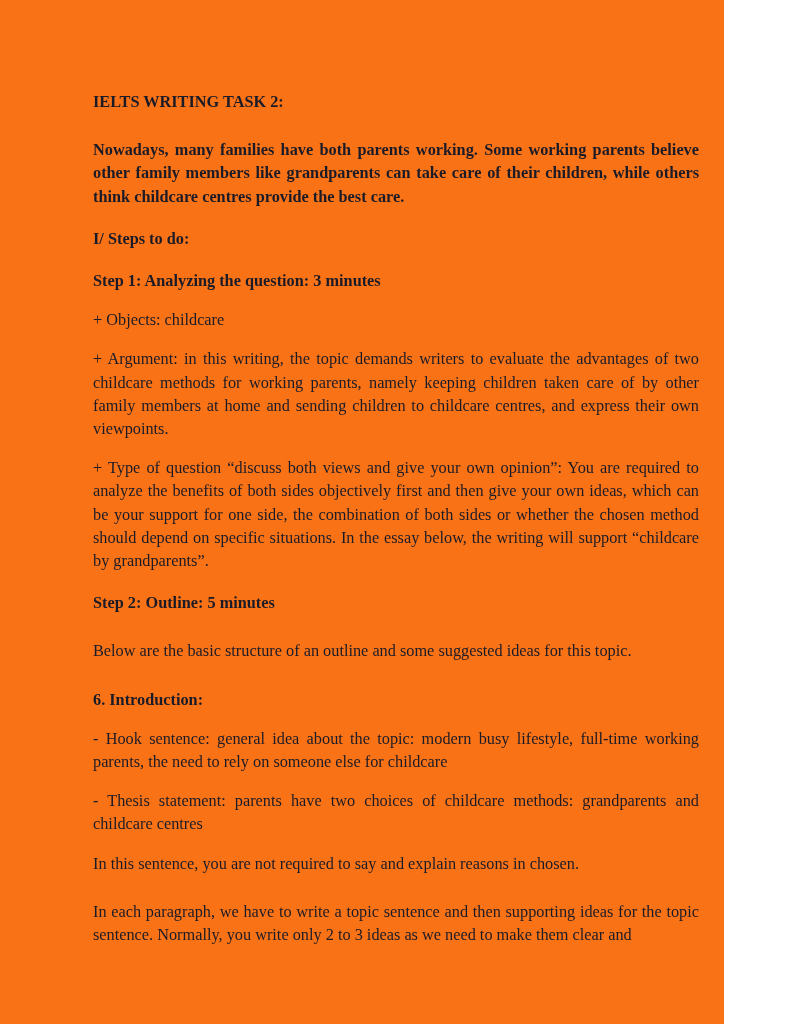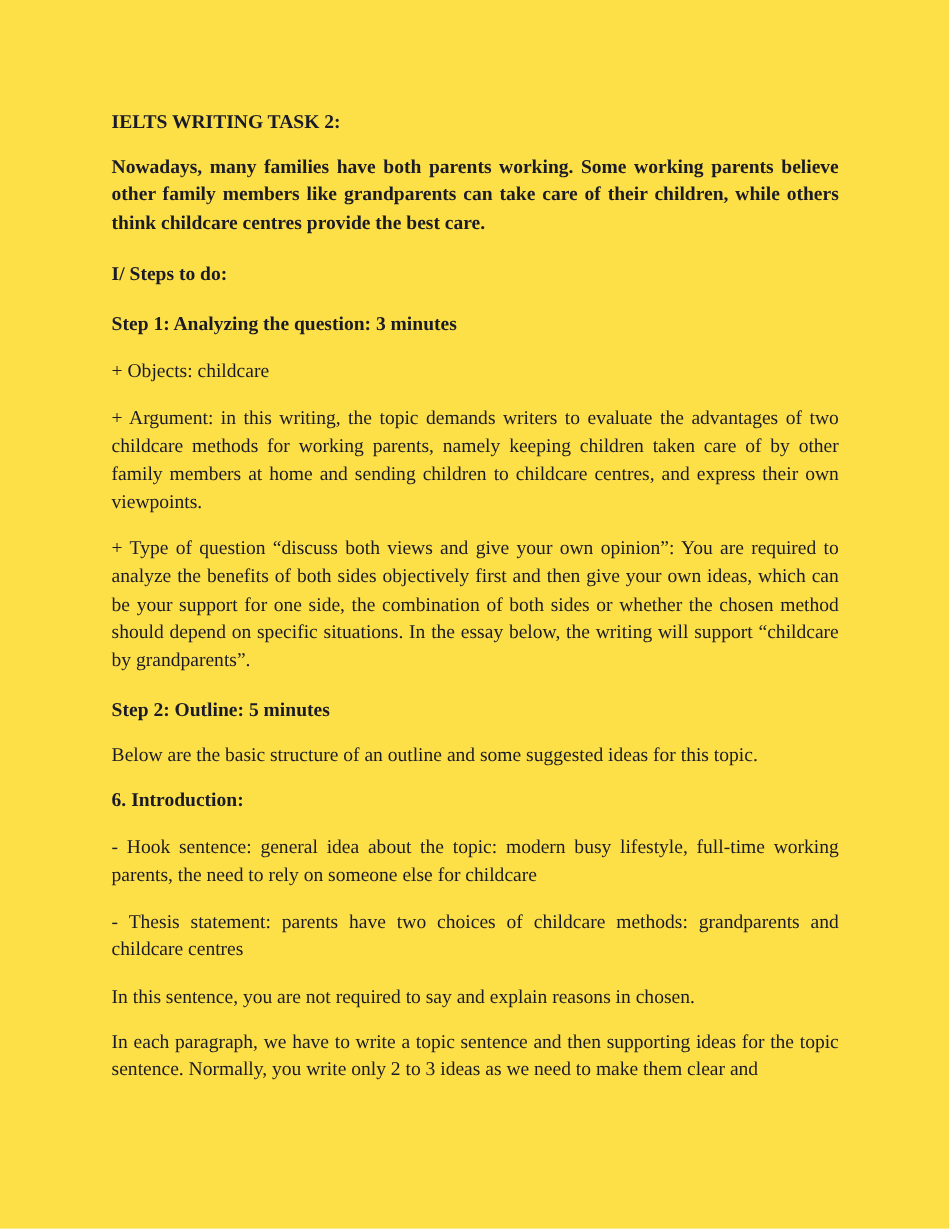--- a/index.html
+++ b/index.html
@@ -11,23 +11,23 @@
   body {
     width: 791px;
     height: 1024px;
     font-family: "Liberation Serif", "DejaVu Serif", serif;
     color: #1b1b28;
     overflow: hidden;
   }
 
   .page {
     position: relative;
-    width: 791px;
+    width: 724px;
     height: 1024px;
-    background: #fde047;
+    background: #f97316;
     box-sizing: border-box;
   }
 
   .content {
     position: absolute;
     left: 93px;
     top: 90px;
     width: 606px;
   }
 
@@ -50,21 +50,21 @@
     font-weight: bold;
     text-align: left;
     margin: 0;
   }
   .plain {
     font-weight: normal;
   }
 
   
   .gap-title   { margin-top: 0; }
-  .gap-para    { margin-top: 14px; }
+  .gap-para    { margin-top: 25px; }
   .gap-section { margin-top: 19px; }
   .gap-tight   { margin-top: 0; }
 
   
   .flow > .block { margin-top: 16px; }
 </style>
 </head>
 <body>
 
 <div class="page">

